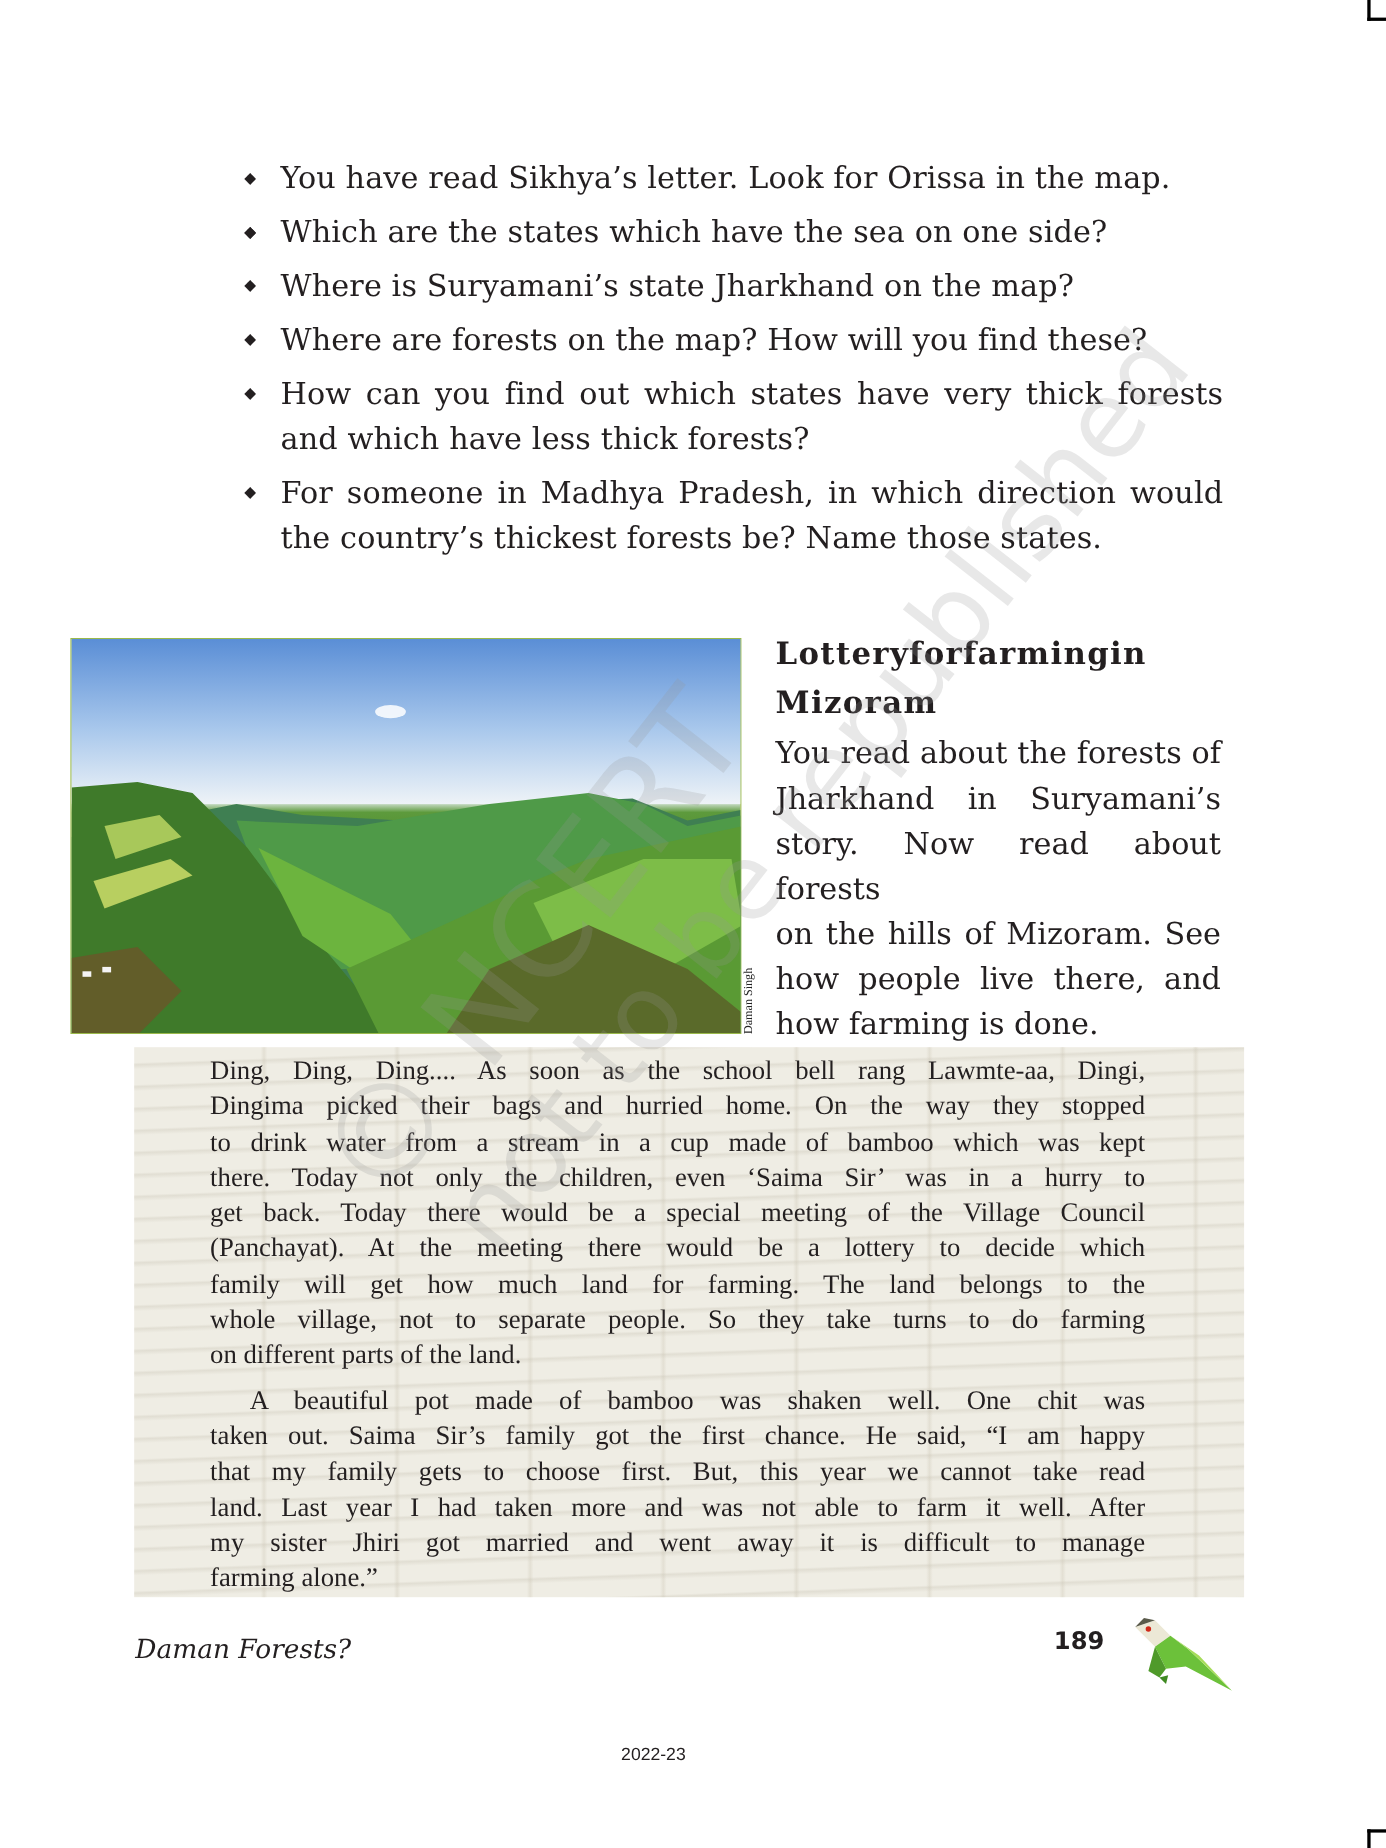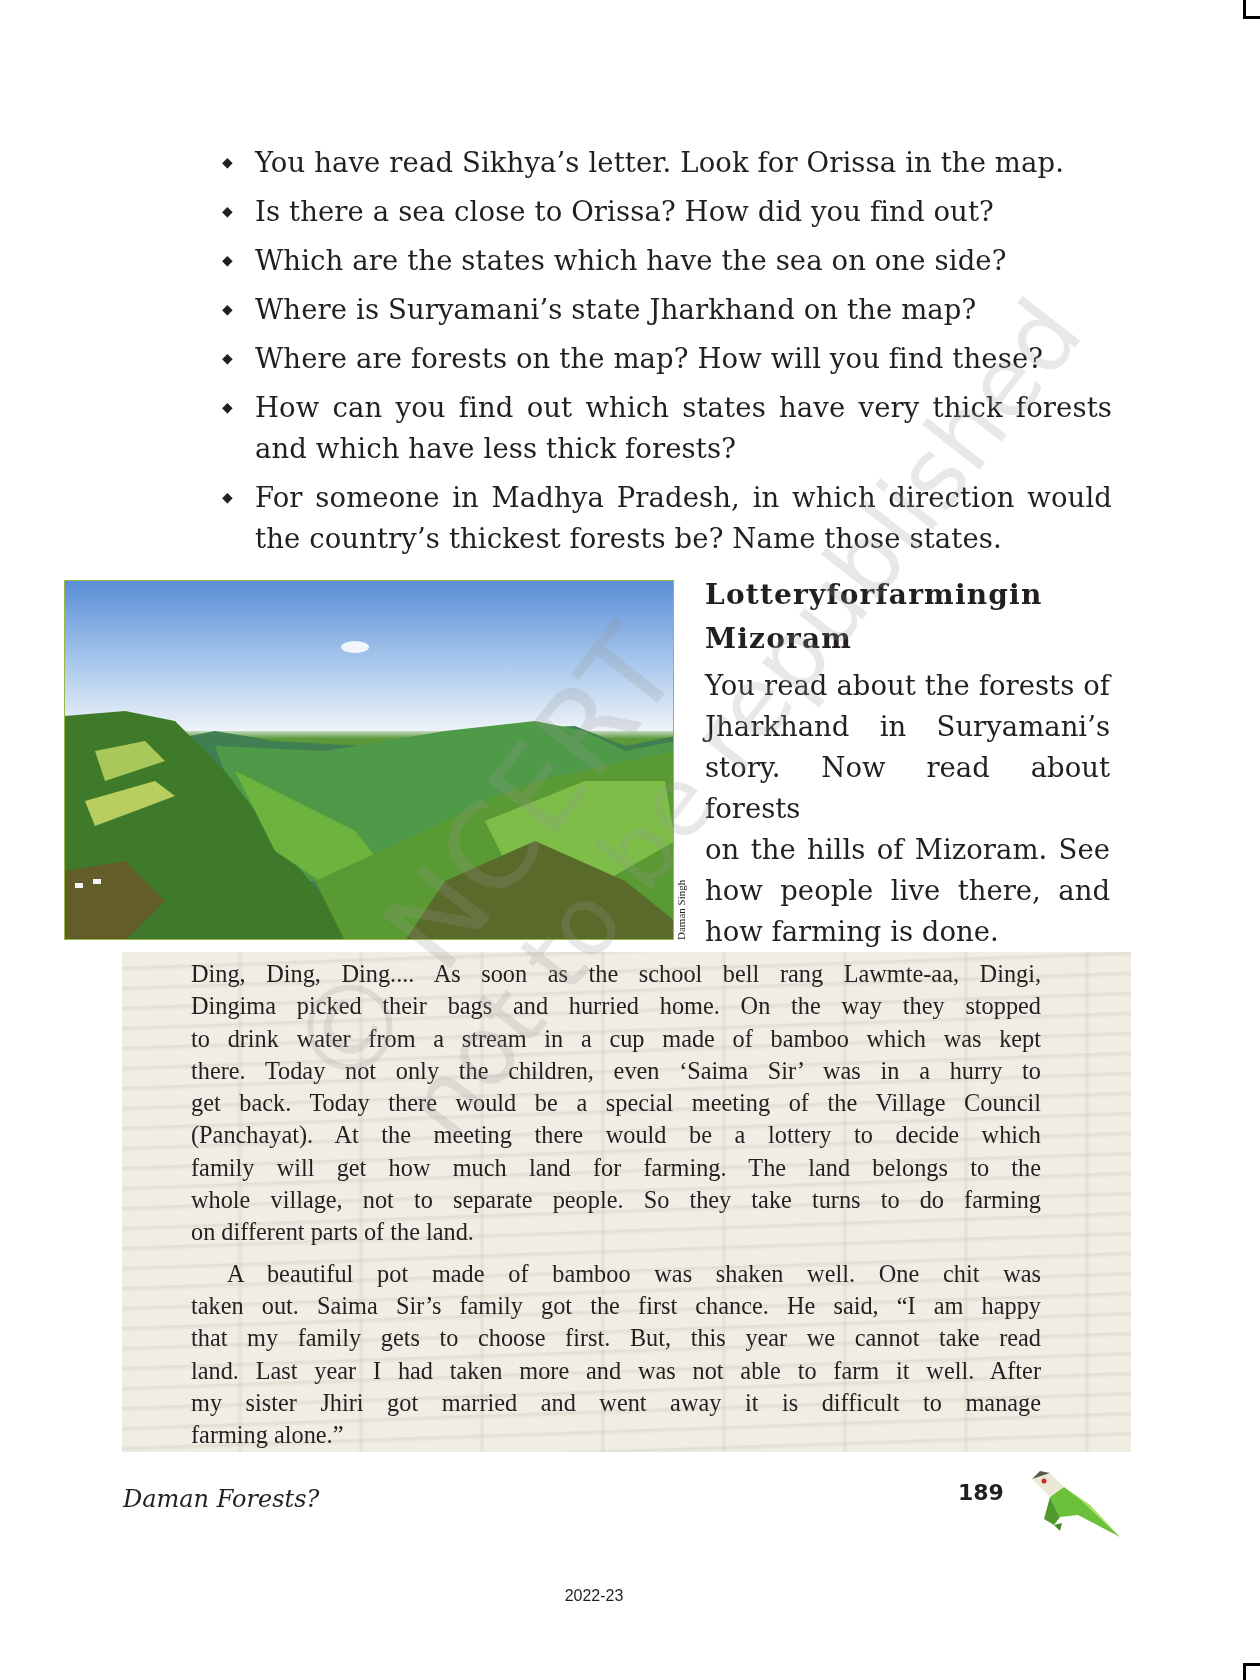--- a/index.html
+++ b/index.html
@@ -37,21 +37,21 @@
   .year{position:absolute;left:0;width:1188px;top:1587px;text-align:center;font-family:"Liberation Sans",sans-serif;font-size:16px;}
 </style>
 </head>
 <body>
 
 <div class="crop crop-tr"></div>
 <div class="crop crop-br"></div>
 
 <ul class="bullets">
   <li><span class="dot">◆</span><span>You have read Sikhya’s letter. Look for Orissa in the map.</span></li>
-  <li><span class="dot">◆</span><span>Is there a sea close to Orissa? How did you find out?</span></li>
+  <li><span class="dot">◆</span></li>
   <li><span class="dot">◆</span><span>Which are the states which have the sea on one side?</span></li>
   <li><span class="dot">◆</span><span>Where is Suryamani’s state Jharkhand on the map?</span></li>
   <li><span class="dot">◆</span><span>Where are forests on the map? How will you find these?</span></li>
   <li><span class="dot">◆</span><span>How can you find out which states have very thick forests and which have less thick forests?</span></li>
   <li><span class="dot">◆</span><span>For someone in Madhya Pradesh, in which direction would the country’s thickest forests be? Name those states.</span></li>
 </ul>
 
 <div class="photo" title="Forested green hills of Mizoram under a blue sky">
   <svg width="610" height="360" viewBox="0 0 610 360">
     <defs>

